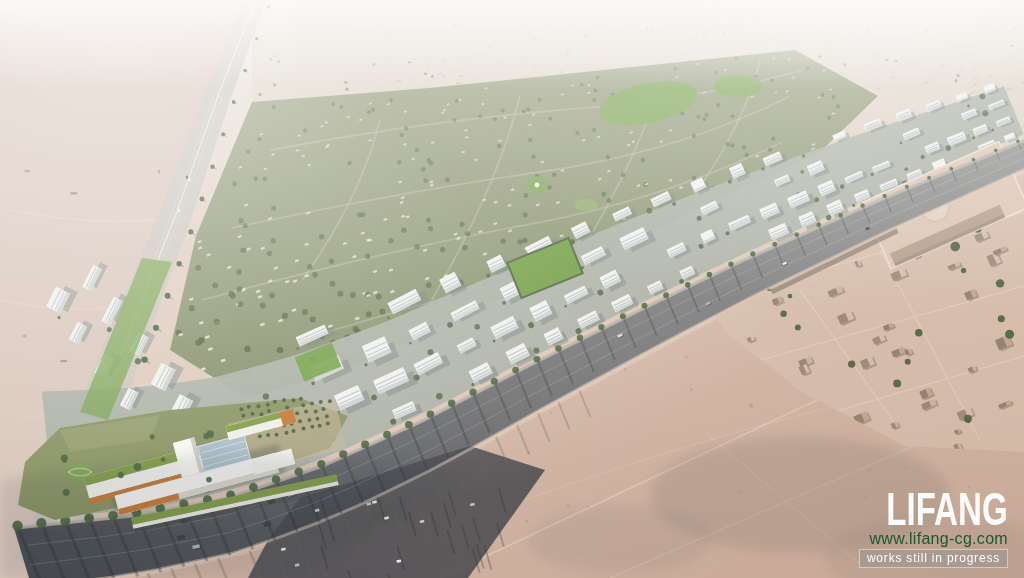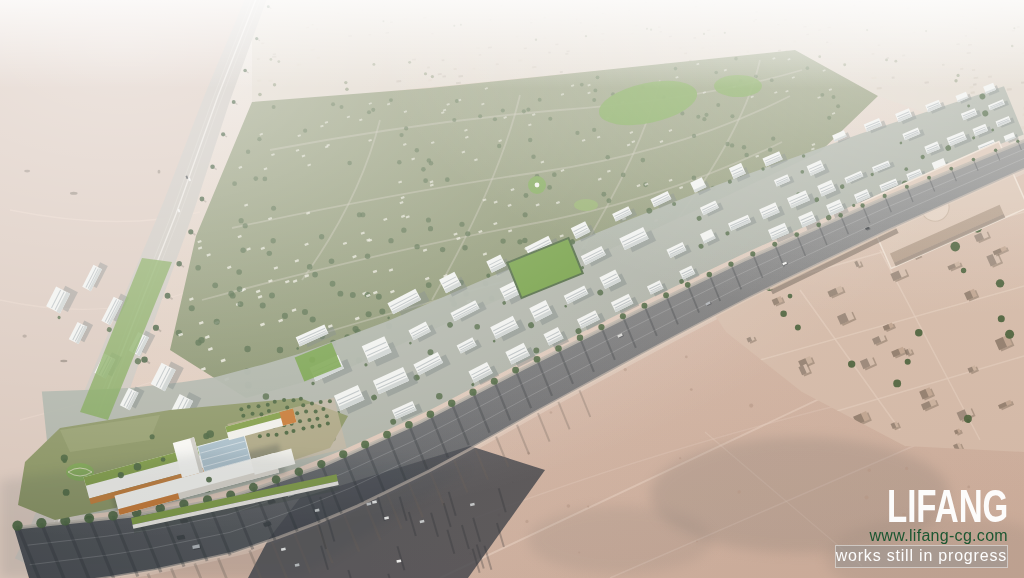--- a/index.html
+++ b/index.html
@@ -3,21 +3,21 @@
 <meta charset="utf-8">
 <style>
   html,body{margin:0;padding:0;background:#1c1c1c;}
   body{display:grid;place-items:center;min-height:100vh;font-family:"Liberation Sans",sans-serif;}
   .stage{position:relative;width:1024px;height:578px;overflow:hidden;background:#dcc9bc;}
   .stage svg{position:absolute;left:0;top:0;width:100%;height:100%;display:block;}
   .wm{position:absolute;right:16px;bottom:10px;text-align:right;user-select:none;}
   .wm-logo{font-weight:bold;font-size:46px;line-height:.82;color:#ffffff;opacity:.97;
            letter-spacing:0px;transform:scaleX(.72);transform-origin:100% 100%;}
   .wm-url{font-size:16px;line-height:1.05;color:#14532d;opacity:.95;letter-spacing:.3px;margin-top:2px;}
-  .wm-badge{display:inline-block;margin-top:0;padding:1px 0 2px;font-size:16px;letter-spacing:.8px;
+  .wm-badge{display:inline-block;margin-top:0;padding:1px 7px 2px;font-size:12px;letter-spacing:.8px;
             color:#fdfdfd;background:rgba(150,148,145,.52);border:1px solid rgba(236,234,230,.6);}
 </style>
 </head>
 <body>
 
 <div class="stage">
   <svg id="scene" viewBox="0 0 1024 578" preserveAspectRatio="none">
     <g id="lay-base">
         <rect x="0" y="0" width="1024" height="578" fill="url(#bg)"></rect>
       </g>

